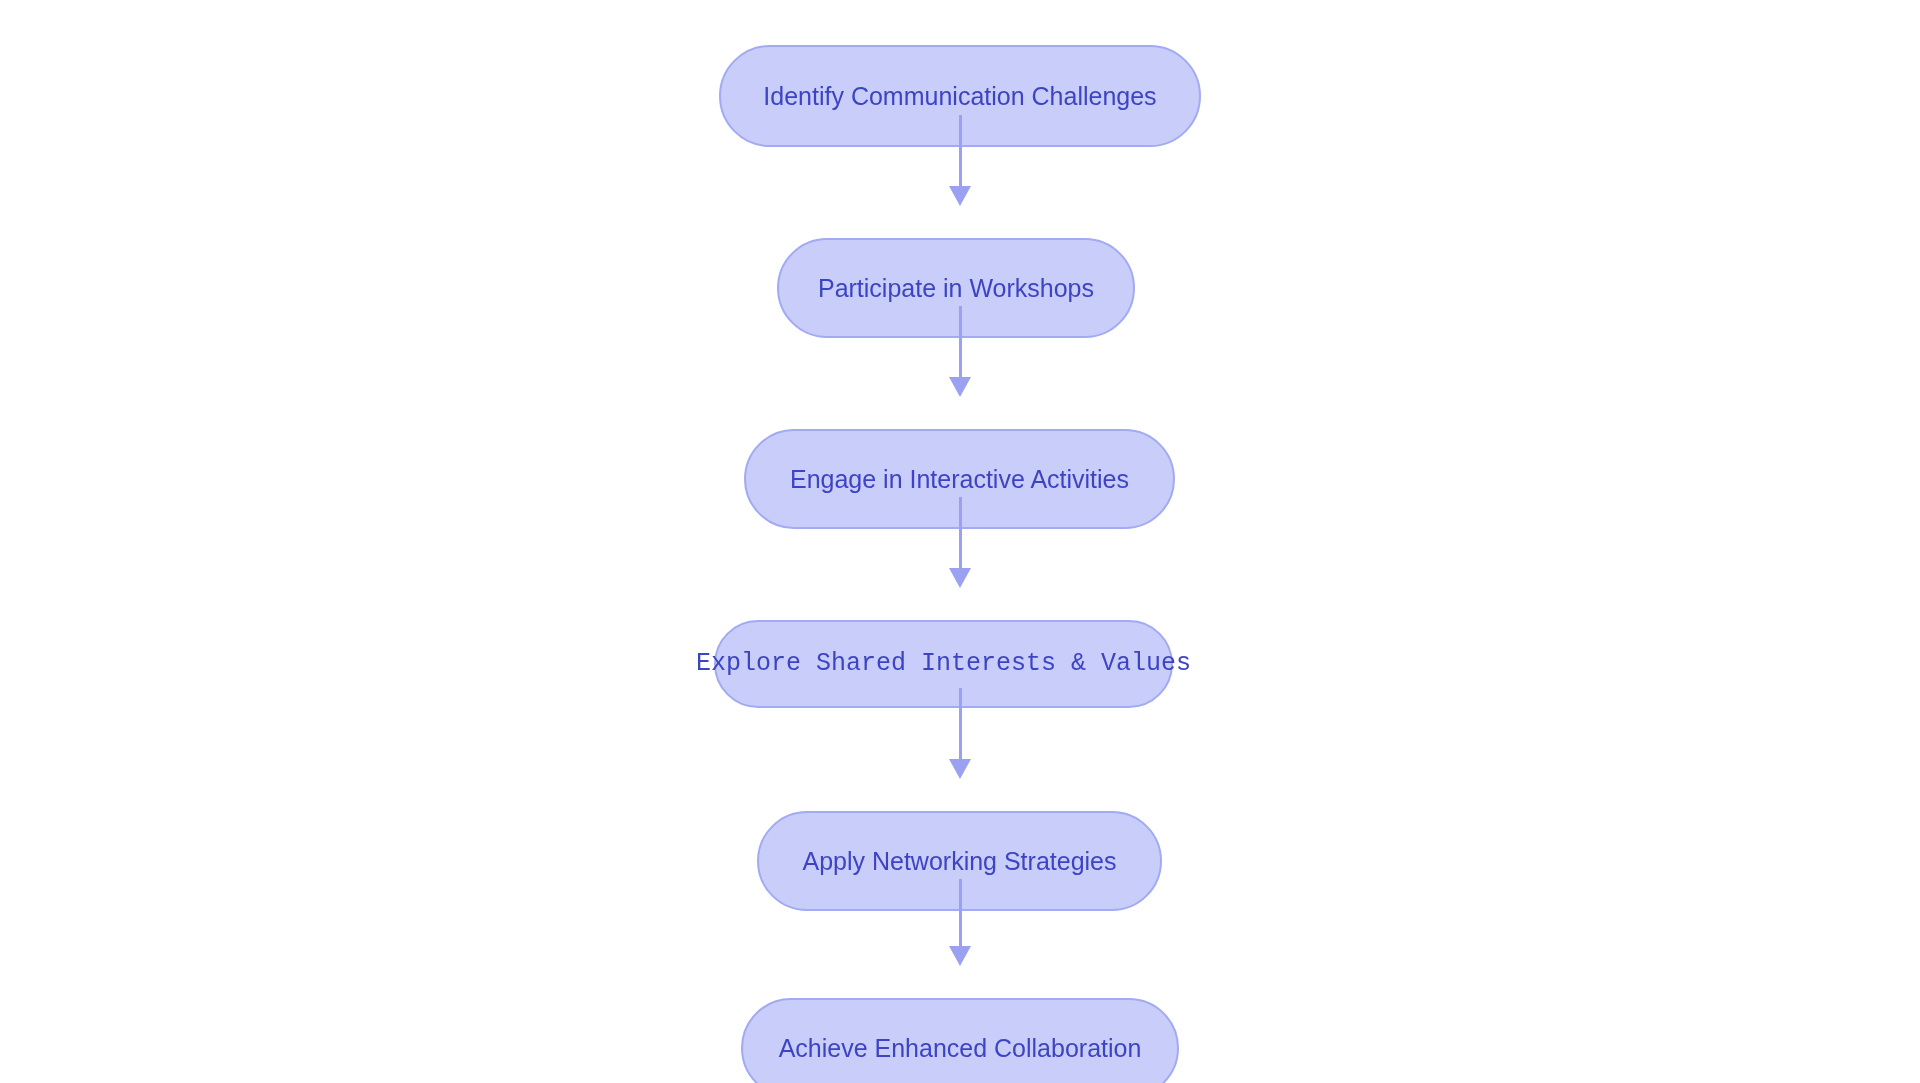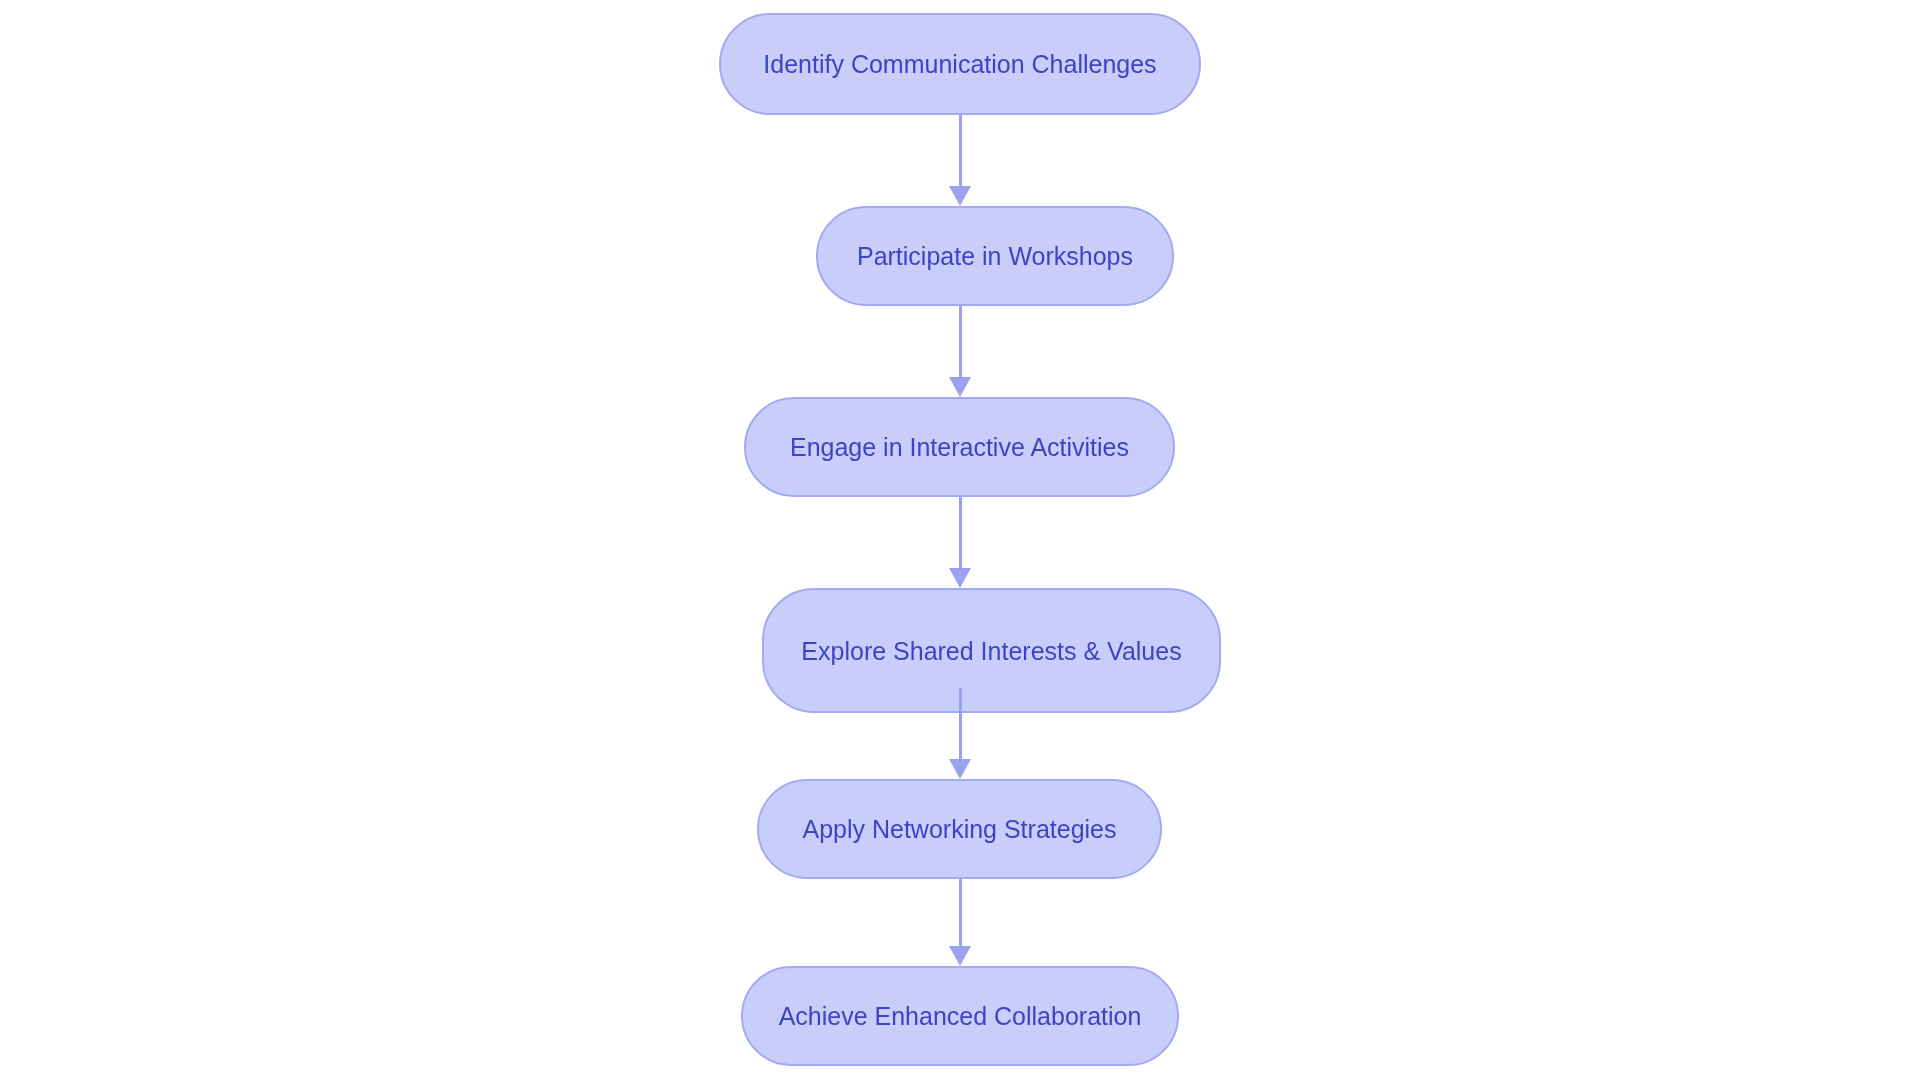--- a/index.html
+++ b/index.html
@@ -18,20 +18,21 @@
   .node {
     position: absolute;
     box-sizing: border-box;
     background: var(--node-fill, #c9cdf9);
     border: 2px solid var(--node-border, #a2aaf3);
     border-radius: 52px;
     display: flex;
     align-items: center;
     justify-content: center;
     text-align: center;
+    margin-top: 32px;
   }
   .node span {
     color: var(--node-text, #3d44c4);
     font-size: 25px;
     line-height: 1.2;
     white-space: nowrap;
   }
   .arrow {
     position: absolute;
     width: 22px;
@@ -59,39 +60,39 @@
 
   <div class="node" style="left:719px; top:13px; width:482px; height:102px;">
     <span>Identify Communication Challenges</span>
   </div>
 
   <div class="arrow" style="left:949px; top:115px; height:91px;">
     <div class="stem"></div>
     <div class="head"></div>
   </div>
 
-  <div class="node" style="left:816px; top:206px; width:358px; height:100px;">
+  <div class="node" style="left:777px; top:206px; width:358px; height:100px;">
     <span>Participate in Workshops</span>
   </div>
 
   <div class="arrow" style="left:949px; top:306px; height:91px;">
     <div class="stem"></div>
     <div class="head"></div>
   </div>
 
   <div class="node" style="left:744px; top:397px; width:431px; height:100px;">
     <span>Engage in Interactive Activities</span>
   </div>
 
   <div class="arrow" style="left:949px; top:497px; height:91px;">
     <div class="stem"></div>
     <div class="head"></div>
   </div>
 
-  <div class="node" style="left:762px; top:588px; width:459px; height:125px;">
+  <div class="node" style="left:714px; top:588px; width:459px; height:88px;font-family:Liberation Mono, monospace;">
     <span>Explore Shared Interests &amp; Values</span>
   </div>
 
   <div class="arrow" style="left:949px; top:688px; height:91px;">
     <div class="stem"></div>
     <div class="head"></div>
   </div>
 
   <div class="node" style="left:757px; top:779px; width:405px; height:100px;text-align:center;">
     <span>Apply Networking Strategies</span>

